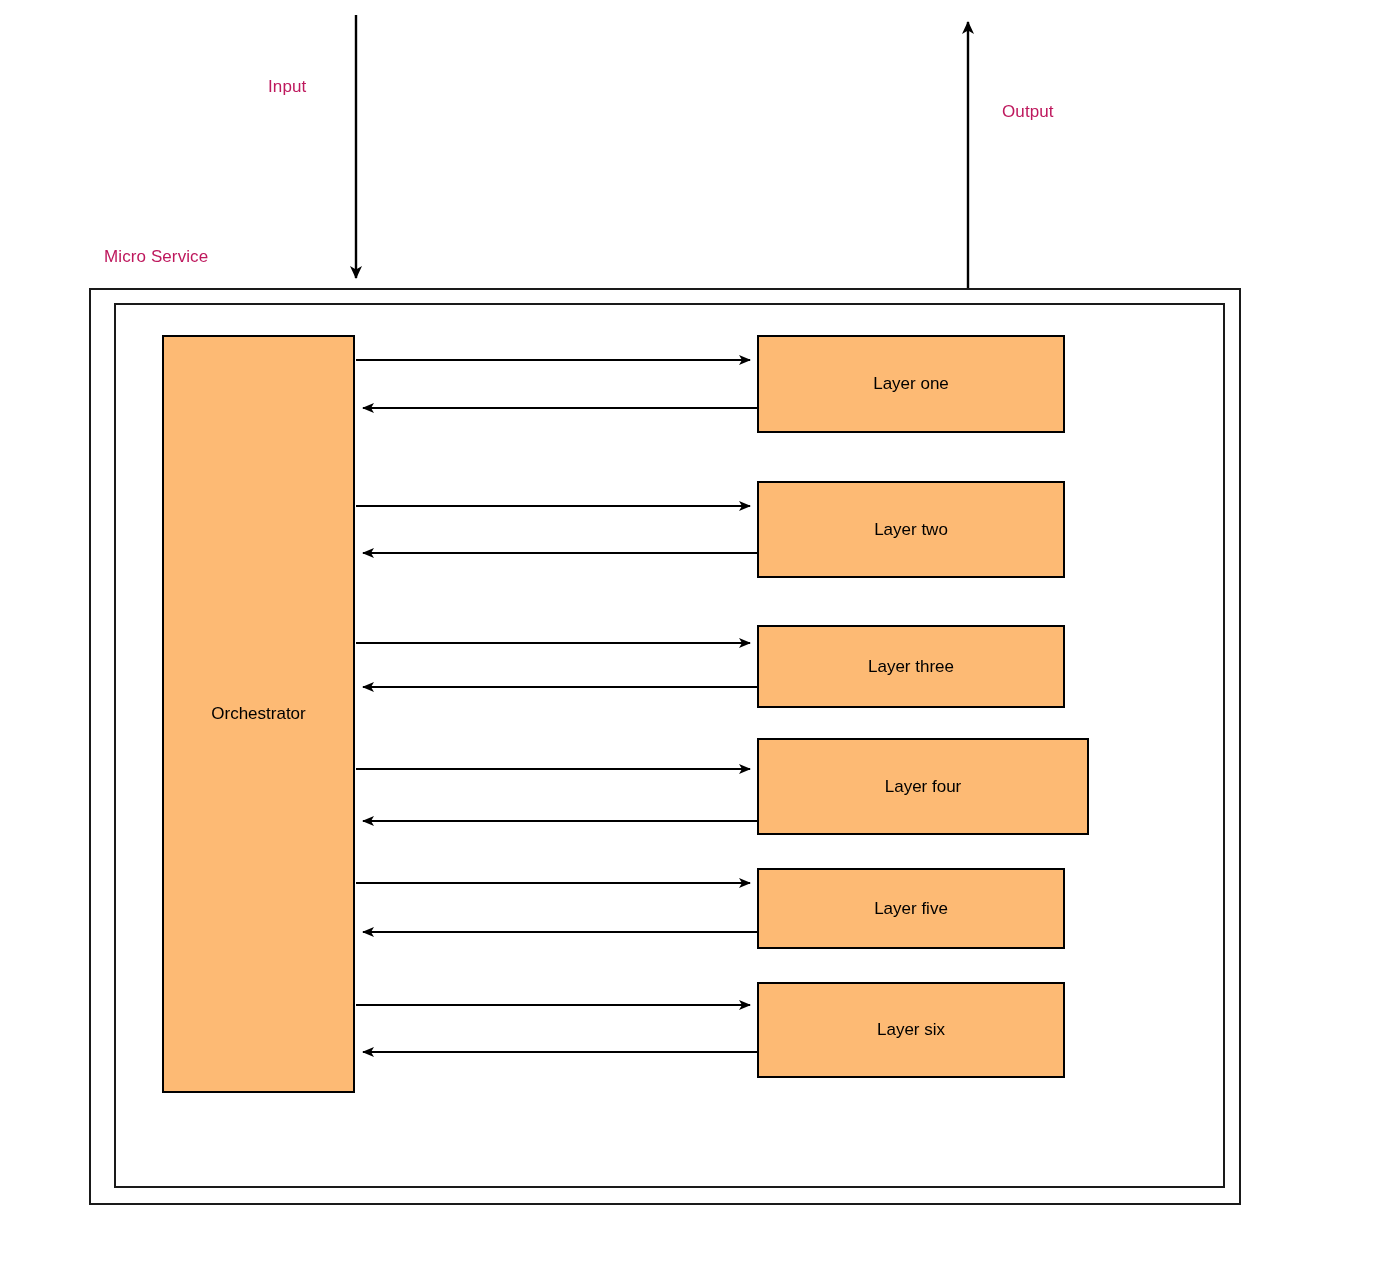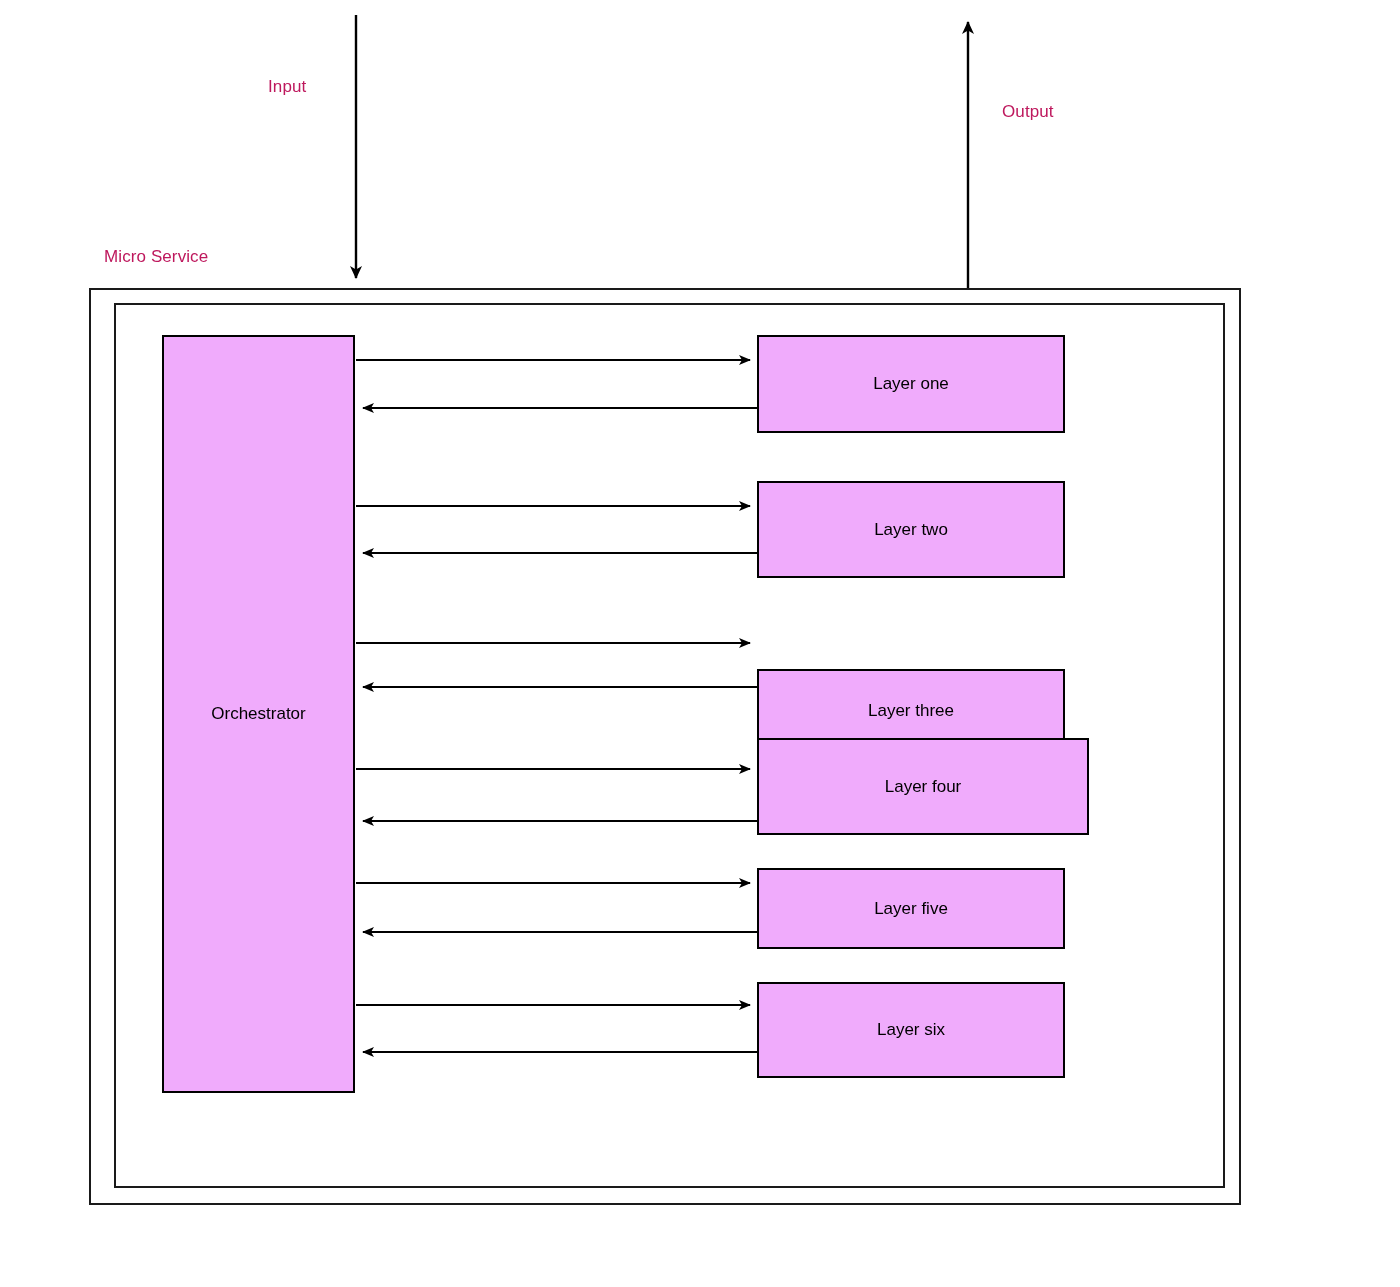--- a/index.html
+++ b/index.html
@@ -22,21 +22,21 @@
     position: absolute;
     font-size: 17px;
     line-height: 1;
     color: #be185d;
     white-space: nowrap;
     letter-spacing: 0.1px;
   }
   .box {
     position: absolute;
     border: 2.5px solid #000000;
-    background: #f0abfc;
+    background: #fdba74;
     box-sizing: border-box;
   }
   .box-thin {
     position: absolute;
     border: 2px solid #1a1a1a;
     background: transparent;
     box-sizing: border-box;
   }
   .box-label {
     position: absolute;
@@ -75,21 +75,21 @@
   </div>
 
   <div class="box" style="left:757px; top:335px; width:308px; height:98px;">
     <span class="box-label">Layer one</span>
   </div>
 
   <div class="box" style="left:757px; top:481px; width:308px; height:97px;">
     <span class="box-label">Layer two</span>
   </div>
 
-  <div class="box" style="left:757px; top:625px; width:308px; height:83px;margin-top:44px;">
+  <div class="box" style="left:757px; top:625px; width:308px; height:83px;">
     <span class="box-label">Layer three</span>
   </div>
 
   <div class="box" style="left:757px; top:738px; width:332px; height:97px;">
     <span class="box-label">Layer four</span>
   </div>
 
   <div class="box" style="left:757px; top:868px; width:308px; height:81px;">
     <span class="box-label">Layer five</span>
   </div>

